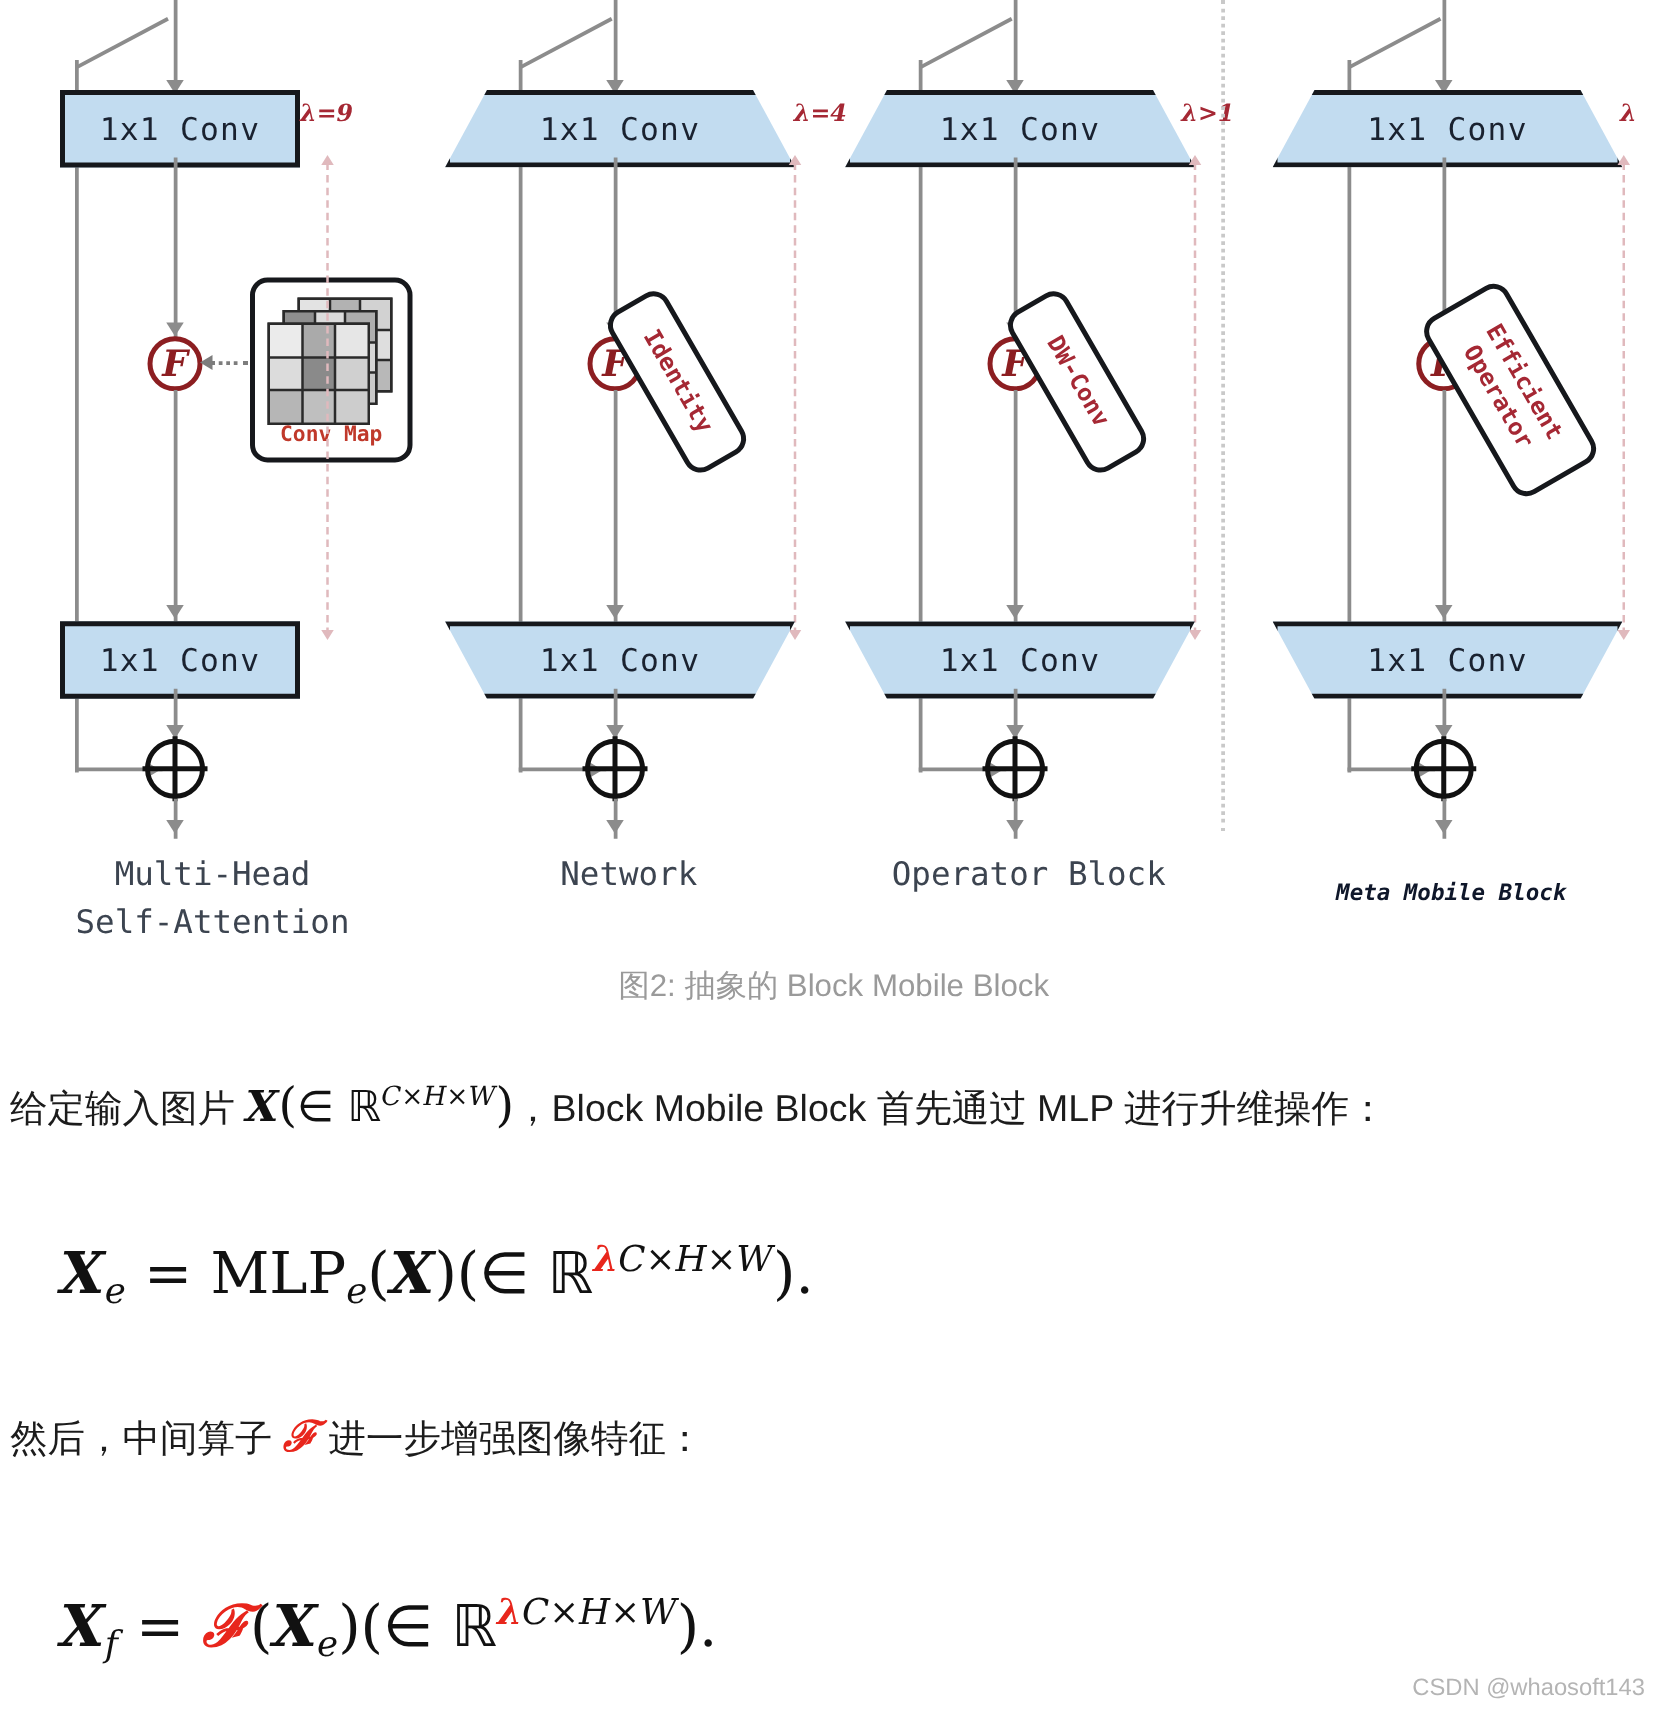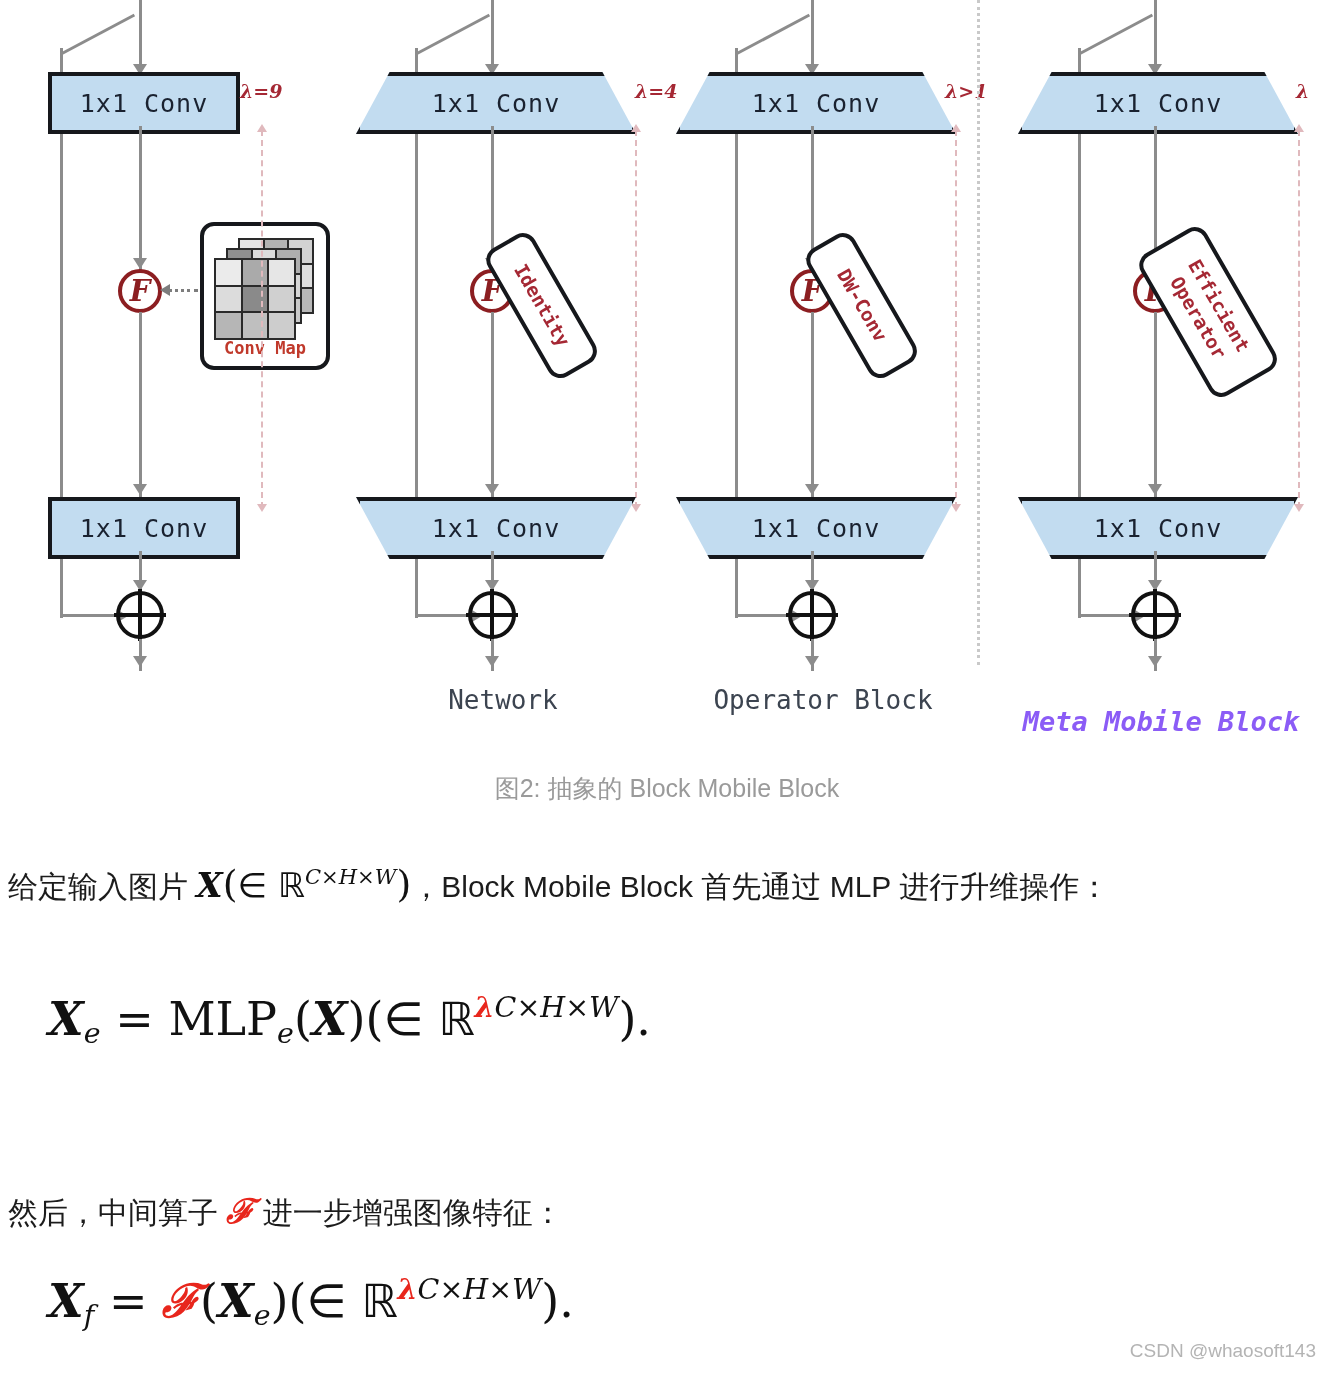--- a/index.html
+++ b/index.html
@@ -76,21 +76,21 @@
   
   .attnbox{position:absolute;border:4px solid #16181c;border-radius:14px;background:#fff;}
   .attngrid{position:absolute;display:grid;grid-template-columns:repeat(3,1fr);grid-template-rows:repeat(3,1fr);gap:2px;border:2px solid #2a2a2a;background:#2a2a2a;}
   .attnlabel{position:absolute;width:100%;text-align:center;color:#c0392b;
     font-family:"DejaVu Sans Mono","Liberation Mono",monospace;font-weight:bold;font-size:17px;}
 
   
   .colcap{position:absolute;width:100%;text-align:center;
     font-family:"DejaVu Sans Mono","Liberation Mono",monospace;
     font-size:26px;color:#3c4450;line-height:1.45;letter-spacing:0px;}
-  .colcap.meta{color:#8b5cf6;font-style:italic;font-weight:bold;font-size:27px;}
+  .colcap.meta{color:#0f172a;font-style:italic;font-weight:bold;font-size:18px;}
 
   
   #divider{position:absolute;left:977px;top:0;height:665px;border-left:3px dotted #c9c9c9;}
 
   
   #figcaption{position:absolute;left:0;top:772px;width:1334px;text-align:center;
     font-size:25px;color:#9a9a9a;font-family:"Liberation Sans",sans-serif;}
   .bodytext{position:absolute;left:8px;font-size:30px;color:#1c1c1c;
     font-family:"Liberation Sans",sans-serif;white-space:nowrap;}
   .mathline{position:absolute;font-family:"DejaVu Serif","Liberation Serif",serif;
@@ -178,20 +178,24 @@
     <div class="convbox" style="left:48px;top:497px;width:184px;height:54px;">
       <span>1x1 Conv</span>
     </div>
 
     <div class="vline" style="left:139px;top:551px;height:44px;"></div>
     <div class="arrowdown" style="left:133px;top:580px;"></div>
     <div class="pcircle" style="left:116px;top:591px;"></div>
     <div class="vline" style="left:139px;top:639px;height:32px;"></div>
     <div class="arrowdown" style="left:133px;top:656px;"></div>
 
+    <div class="colcap" style="left:0;top:682px;">
+      <div>Multi-Head</div>
+      <div>Self-Attention</div>
+    </div>
   </div>
 
   <div class="col col-1">
     <div class="vline" style="left:153px;top:0;height:78px;"></div>
     <div class="arrowdown" style="left:147px;top:64px;"></div>
     <div class="diag" style="left:79px;top:52px;width:82px;transform:rotate(-28deg);"></div>
     <div class="vline" style="left:77px;top:48px;height:570px;"></div>
     <div class="hline" style="left:77px;top:614px;width:70px;"></div>
     <div class="arrowright" style="left:134px;top:610px;"></div>
 
@@ -334,21 +338,21 @@
 <div class="bodytext" style="top:862px;">
   <span>给定输入图片 </span><span class="mathline" style="position:relative;font-size:34px;"><span class="mi">X</span><span style="font-size:38px;">(</span><span class="bb">∈&nbsp;ℝ</span><span class="sup">C×H×W</span><span style="font-size:38px;">)</span></span><span>，Block Mobile Block 首先通过 MLP 进行升维操作：</span>
 </div>
 
 <div class="mathline" style="left:48px;top:990px;font-size:46px;">
   <span class="mi">X</span><span class="sub">e</span>
   <span>=</span>
   <span>MLP</span><span class="sub">e</span><span>(</span><span class="mi">X</span><span>)(</span><span class="bb">∈</span>&nbsp;<span class="bb">ℝ</span><span class="sup"><span class="red" style="font-weight:bold;">λ</span><span>C×H×W</span></span><span>)</span><span>.</span>
 </div>
 
-<div class="bodytext" style="top:1187px;">
+<div class="bodytext" style="top:1125px;">
   <span>然后，中间算子 </span><span class="scriptF red" style="font-size:34px;">ℱ</span><span> 进一步增强图像特征：</span>
 </div>
 
 <div class="mathline" style="left:48px;top:1268px;font-size:46px;">
   <span class="mi">X</span><span class="sub">f</span>
   <span>=</span>
   <span class="scriptF red">ℱ</span><span>(</span><span class="mi">X</span><span class="sub">e</span><span>)(</span><span class="bb">∈</span>&nbsp;<span class="bb">ℝ</span><span class="sup"><span class="red" style="font-weight:bold;">λ</span><span>C×H×W</span></span><span>)</span><span>.</span>
 </div>
 
 <div id="watermark">CSDN @whaosoft143</div>

